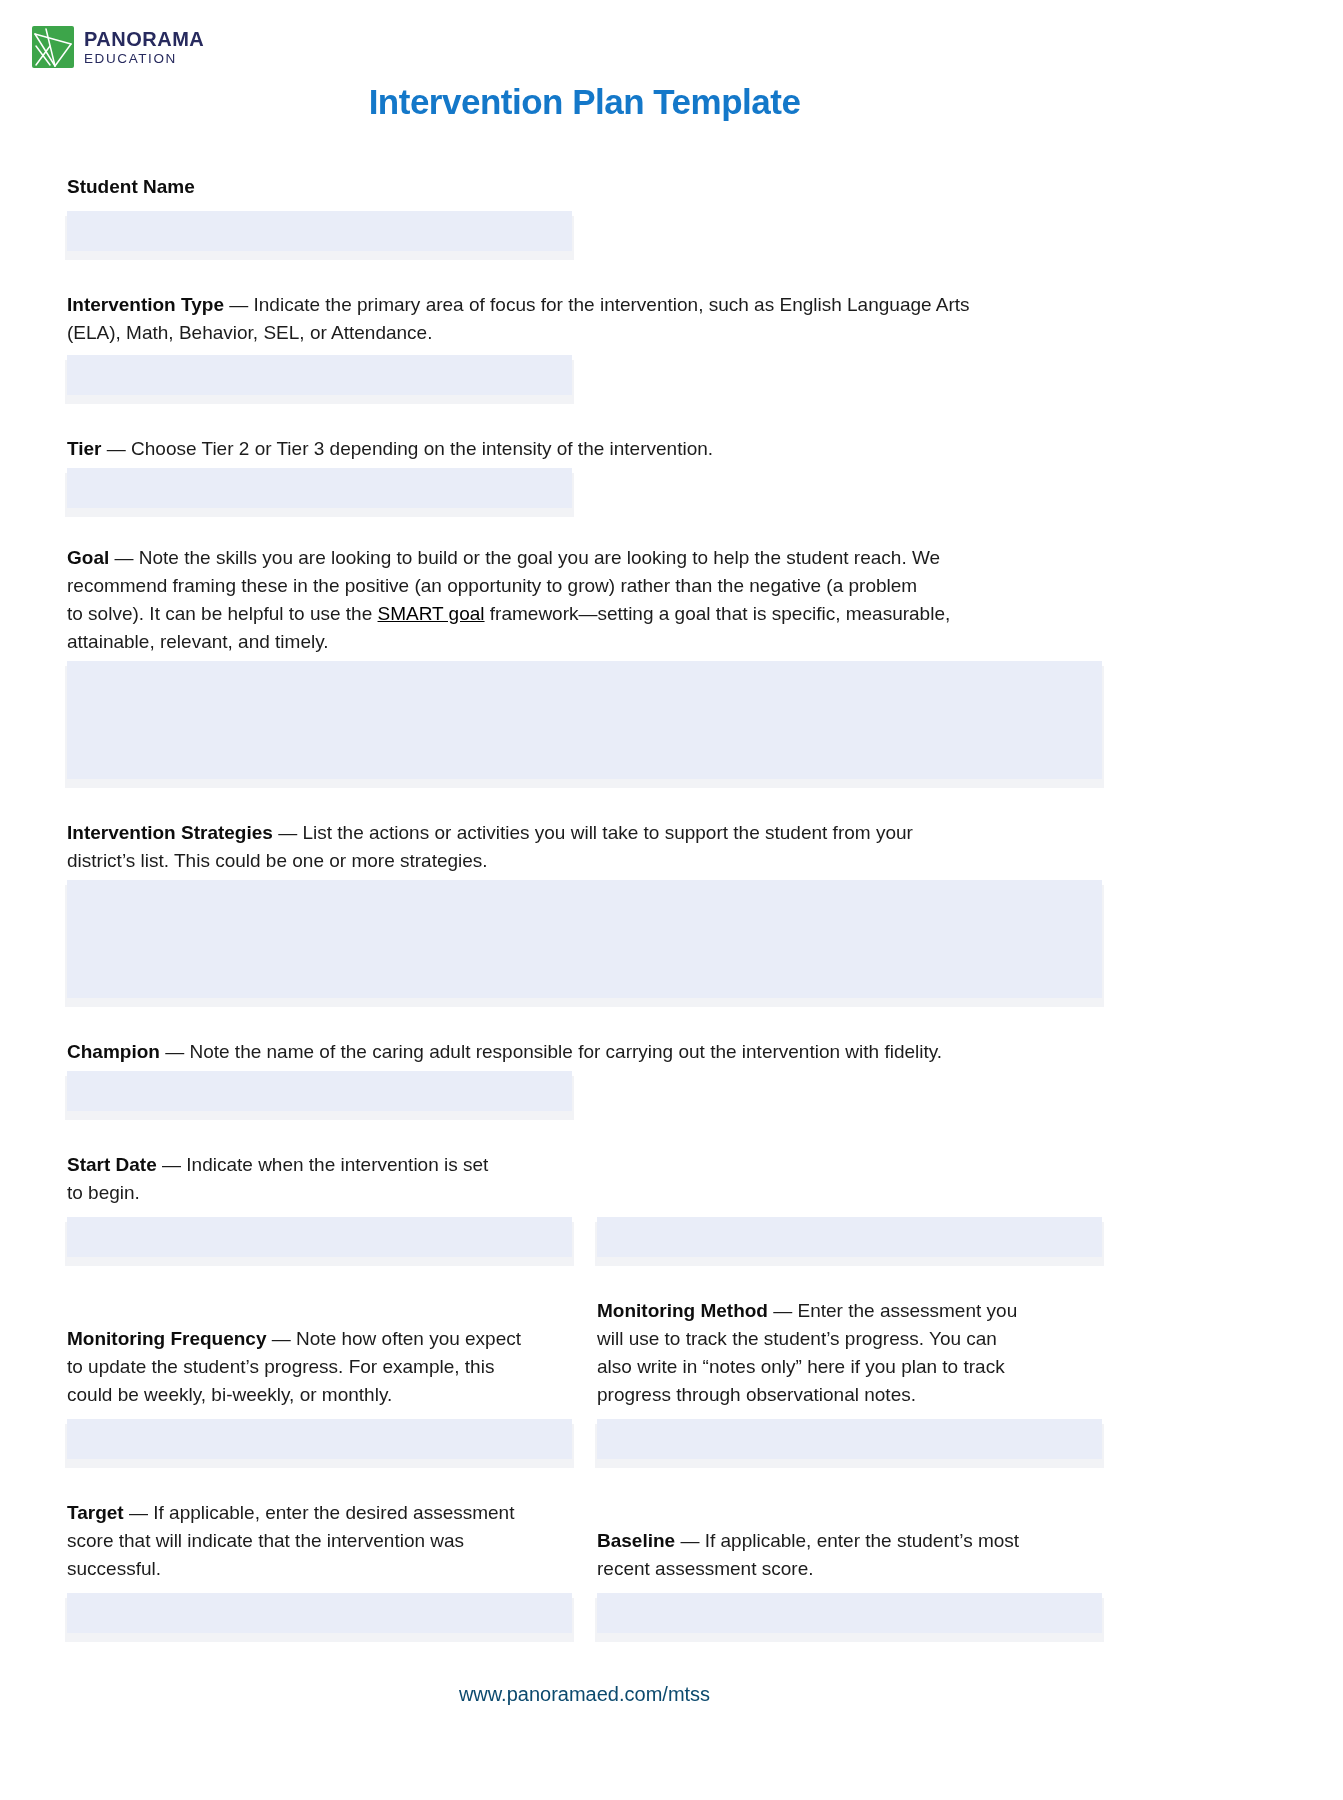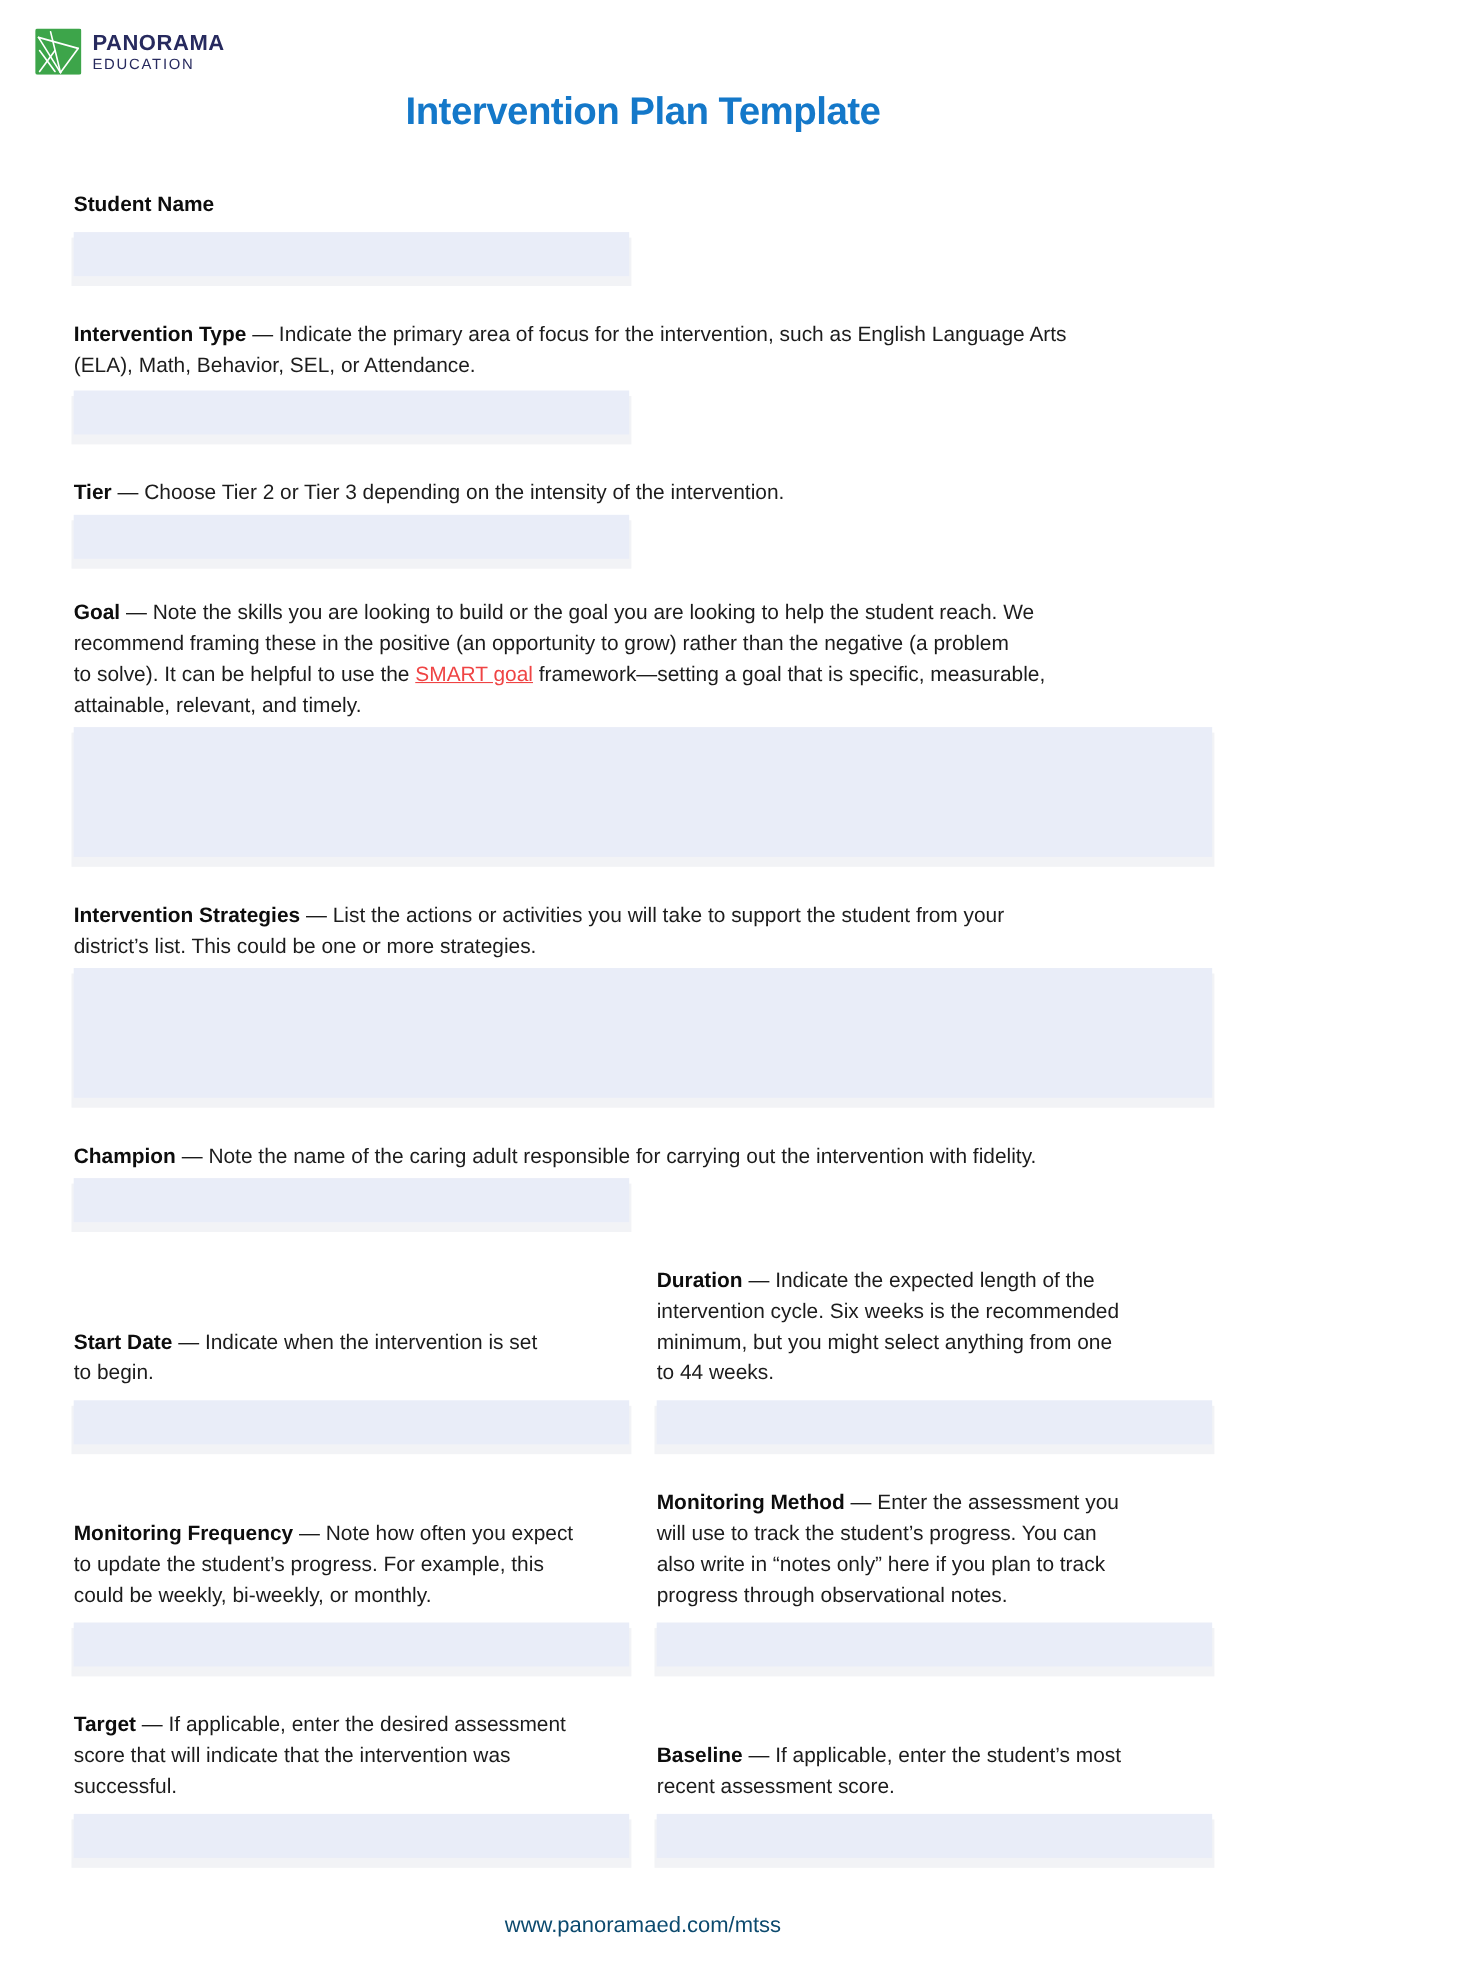--- a/index.html
+++ b/index.html
@@ -20,21 +20,21 @@
   .box-big   { width:1035px; height:118px; }
   .box-col   { width:505px; height:40px; }
   .mt-s1 { margin-top:52px; }
   .mt-sec { margin-top:40px; }
   .mt-sec-sm { margin-top:36px; }
   .gap-label { margin-top:10px; }
   .gap-para  { margin-top:8px; }
   .gap-para-sm { margin-top:5px; }
   .two-col { display:flex; gap:25px; }
   .col { width:505px; display:flex; flex-direction:column; justify-content:flex-end; }
-  a.smart-link { color:#ef4444; }
+  a.smart-link { color:#000000; }
   .footer { margin-top:50px; text-align:center; font-size:20px; color:#0c4a6e; }
 </style>
 </head>
 <body>
 
 <div class="header">
   <div class="logo-row">
     <svg width="42" height="42" viewBox="0 0 42 42">
       <rect width="42" height="42" rx="2" fill="#3da54a"></rect>
       <g stroke="#ffffff" stroke-width="1.5" fill="none" stroke-linecap="round" stroke-linejoin="round">
@@ -91,24 +91,20 @@
     <div class="field-box box-small gap-para-sm"></div>
   </div>
 
   <div class="two-col mt-sec">
     <div class="col">
       <p class="para"><strong>Start Date</strong> <span>— Indicate when the intervention is set
 to begin.</span></p>
       <div class="field-box box-col gap-label"></div>
     </div>
     <div class="col">
-      <p class="para"><strong>Duration</strong> <span>— Indicate the expected length of the
-intervention cycle. Six weeks is the recommended
-minimum, but you might select anything from one
-to 44 weeks.</span></p>
       <div class="field-box box-col gap-label"></div>
     </div>
   </div>
 
   <div class="two-col mt-sec">
     <div class="col">
       <p class="para"><strong>Monitoring Frequency</strong> <span>— Note how often you expect
 to update the student’s progress. For example, this
 could be weekly, bi-weekly, or monthly.</span></p>
       <div class="field-box box-col gap-label"></div>

